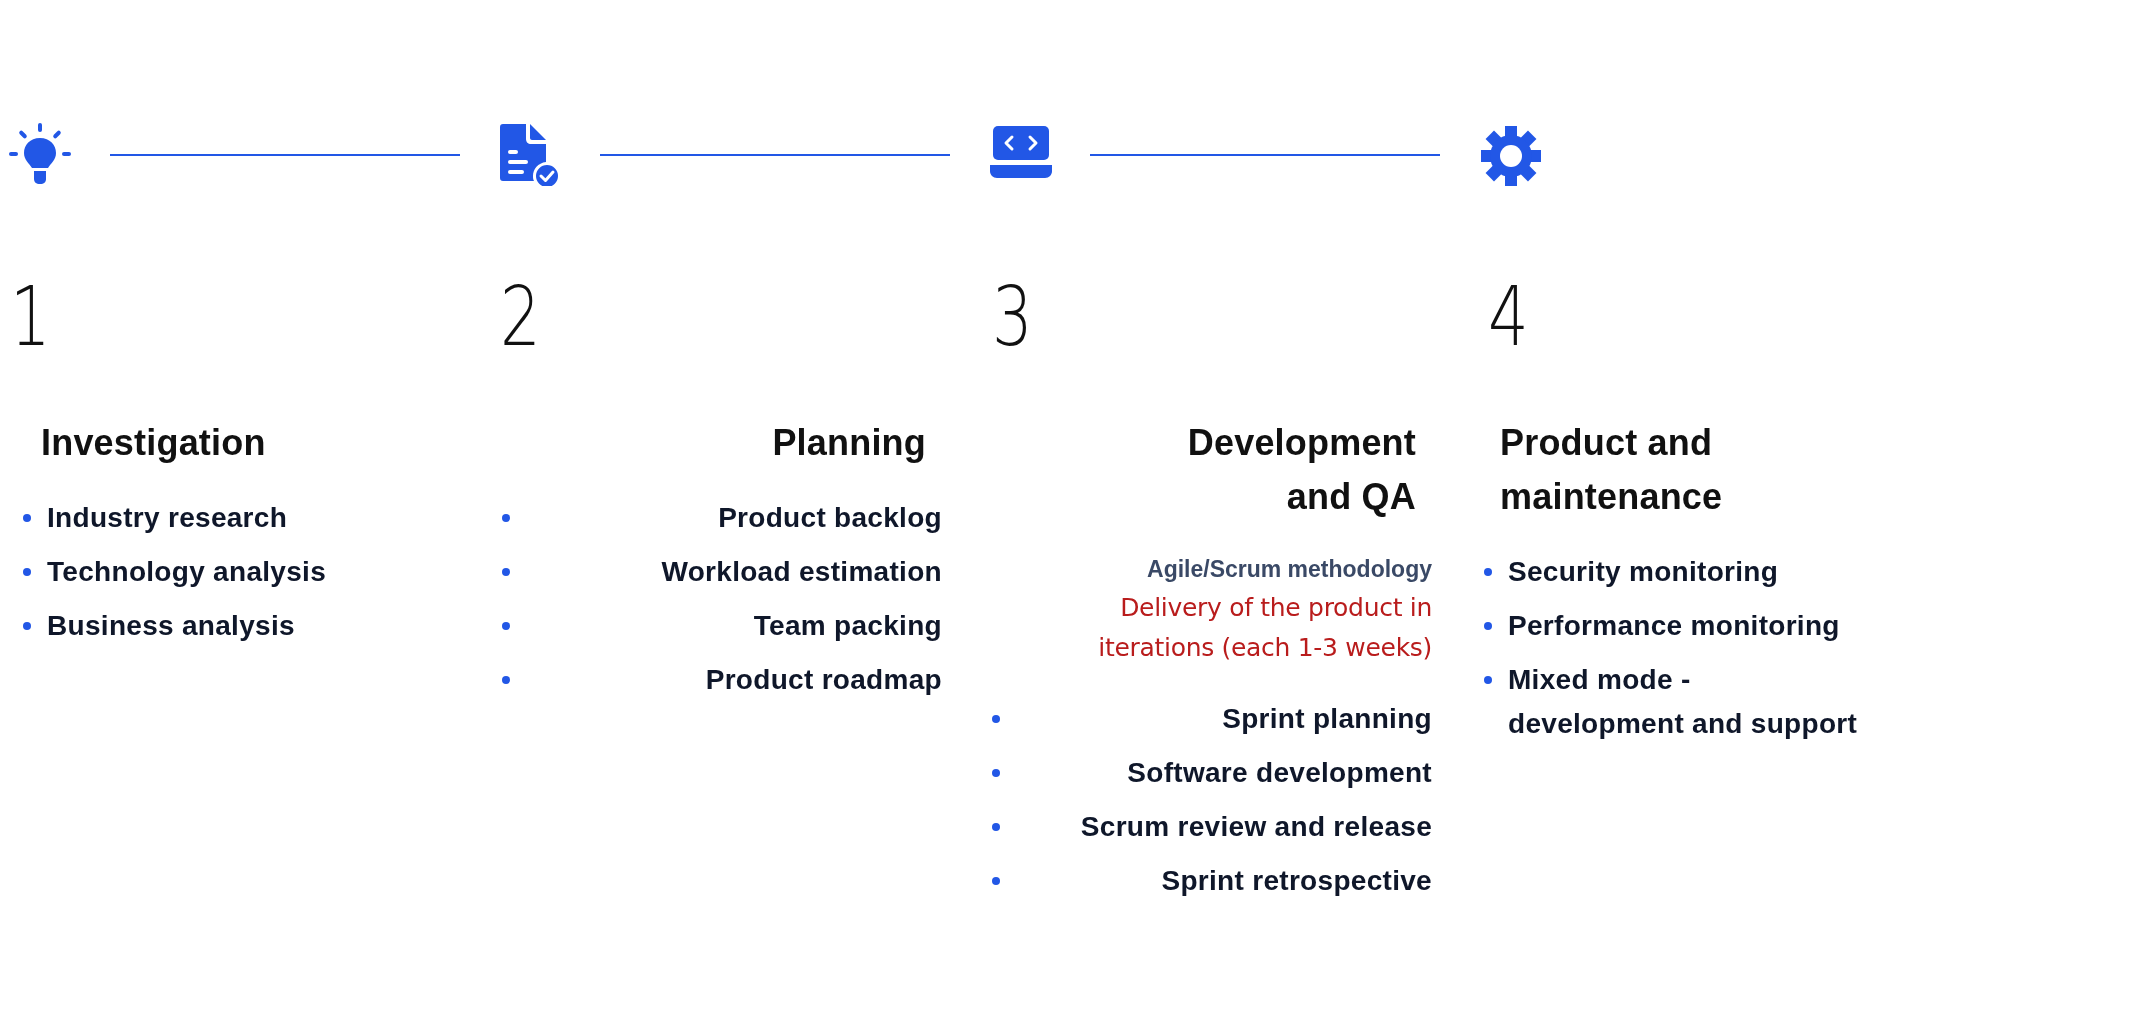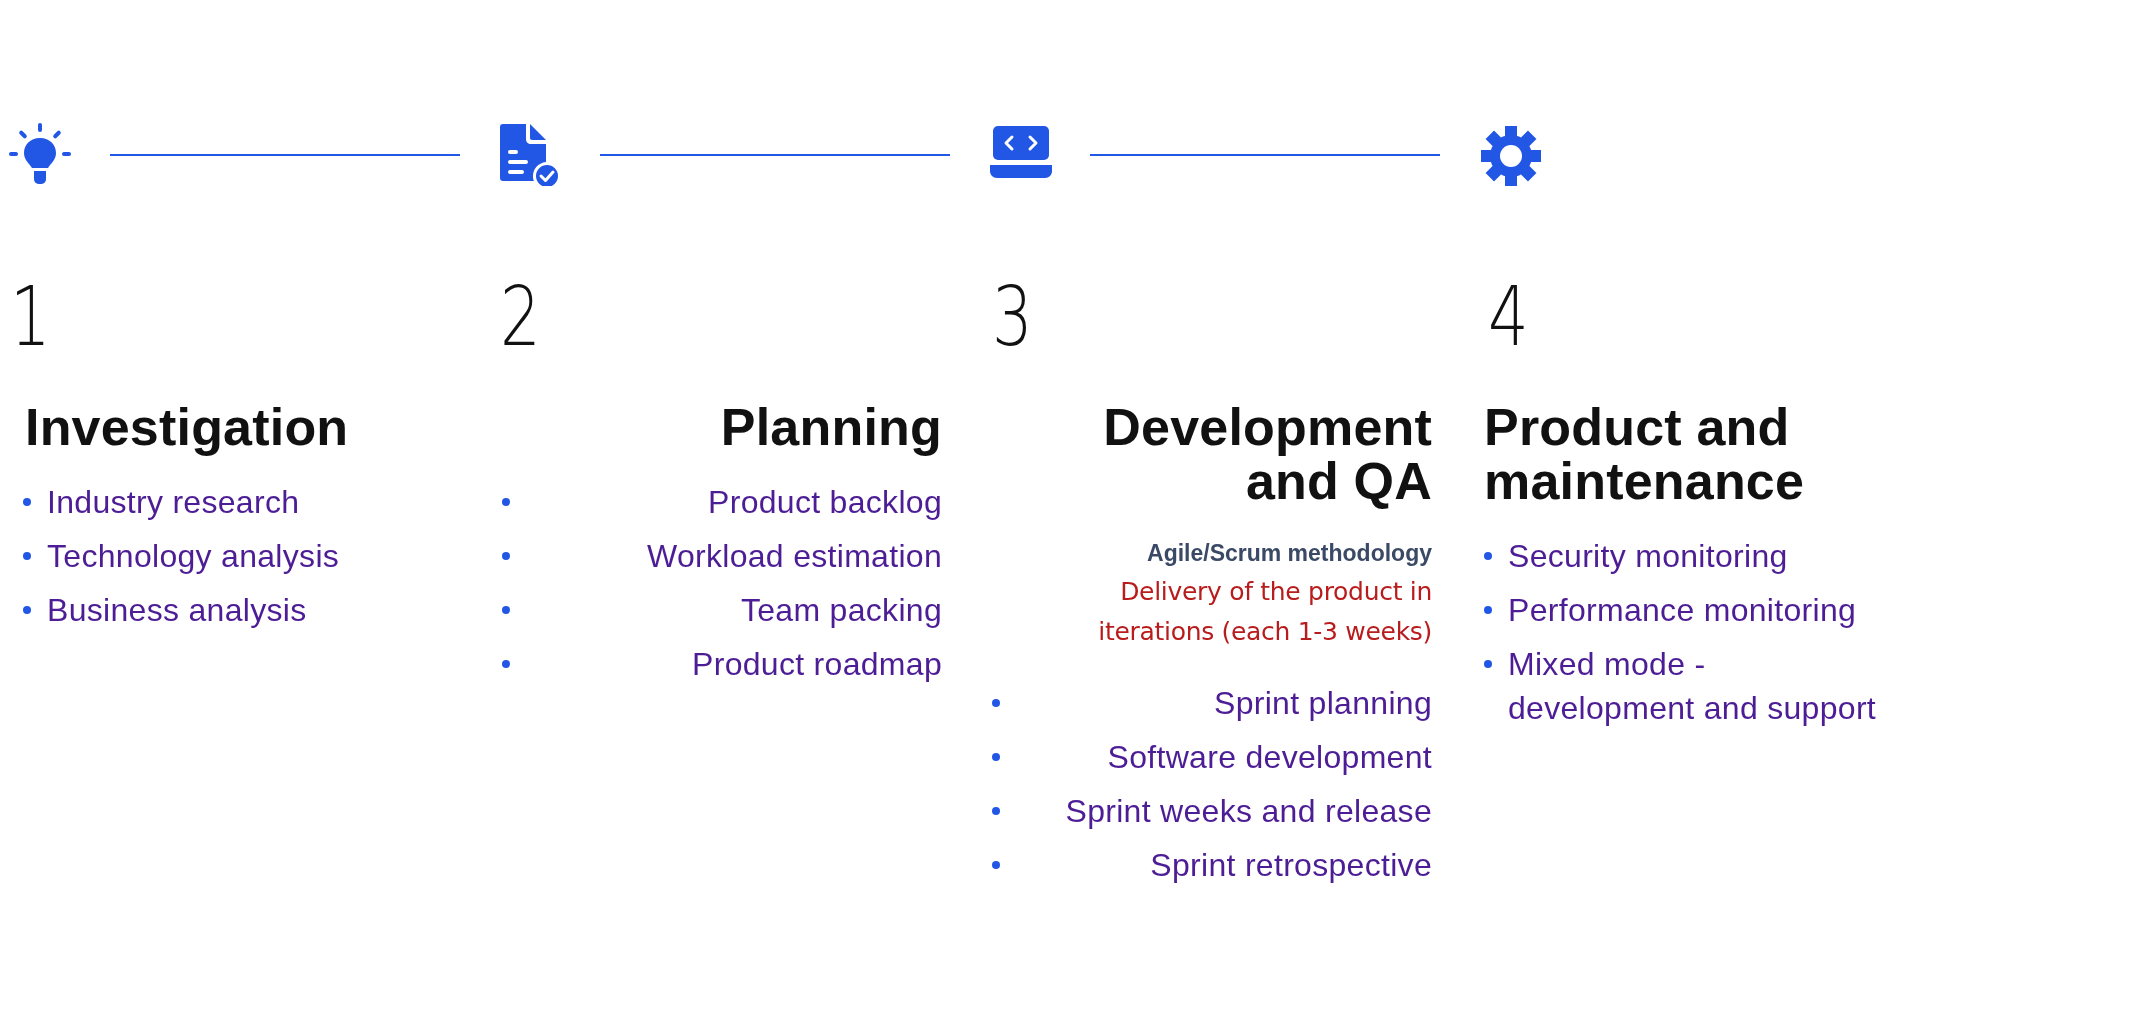--- a/index.html
+++ b/index.html
@@ -2,23 +2,23 @@
 <html><head>
 <meta charset="utf-8">
 <style>
   html, body { margin:0; padding:0; background:#ffffff; }
   body { width:2144px; height:1036px; position:relative; overflow:hidden; font-family:"Liberation Sans", sans-serif; }
   .icon { position:absolute; }
   .icon svg { display:block; width:100%; height:100%; }
   .connector { position:absolute; height:2px; background:#2257e6; top:154px; }
   .step-num { position:absolute; top:272px; font-family:"DejaVu Sans", sans-serif; font-weight:200; font-size:82px; line-height:90px; color:#111111; transform:scaleX(0.78); transform-origin:left top; -webkit-text-stroke:0; }
   .col { position:absolute; top:400px; width:440px; }
-  .col-title { font-family:"Liberation Sans", sans-serif; font-weight:bold; font-size:52px; line-height:54px; color:#111111; margin:0; letter-spacing:0.2px; }
+  .col-title { font-family:"Liberation Sans", sans-serif; font-weight:bold; font-size:36px; line-height:54px; color:#111111; margin:16px; letter-spacing:0.2px; }
   .bullets { list-style:none; margin:26px 0 0 0; padding:0; }
-  .bullets li { position:relative; padding-left:24px; font-size:32px; line-height:44px; color:#4c1d95; margin-bottom:10px; letter-spacing:0.3px; }
+  .bullets li { position:relative; padding-left:24px; font-size:28px; line-height:44px; color:#0f172a; margin-bottom:10px; letter-spacing:0.3px;font-weight:bold; }
   .bullets li::before { content:""; position:absolute; left:0; top:18px; width:8px; height:8px; border-radius:50%; background:#2257e6; }
   .method { margin-top:26px; }
   .method-title { font-weight:bold; font-size:23px; line-height:38px; color:#3a4966; }
   .method-desc { font-family:"DejaVu Sans", sans-serif; font-size:25px; line-height:40px; color:#b91c1c; letter-spacing:-0.3px; }
   .col3 .bullets { margin-top:29px; }
 </style>
 </head>
 <body>
 
 <div class="icon" style="left:8px; top:122px; width:64px; height:64px;">
@@ -108,21 +108,21 @@
   <div class="method">
     <div class="method-title">Agile/Scrum methodology</div>
     <div class="method-desc">
       <span>Delivery of the product in</span><br>
       <span>iterations (each 1-3 weeks)</span>
     </div>
   </div>
   <ul class="bullets">
     <li>Sprint planning</li>
     <li>Software development</li>
-    <li>Sprint weeks and release</li>
+    <li>Scrum review and release</li>
     <li>Sprint retrospective</li>
   </ul>
 </div>
 
 <div class="col col4" style="left:1484px;">
   <h2 class="col-title">
     <span>Product and</span><br>
     <span>maintenance</span>
   </h2>
   <ul class="bullets">

